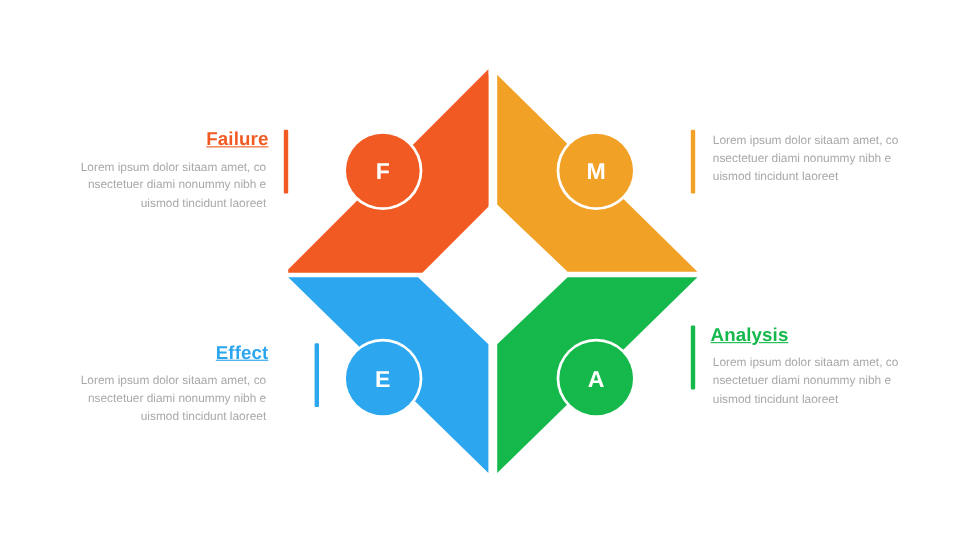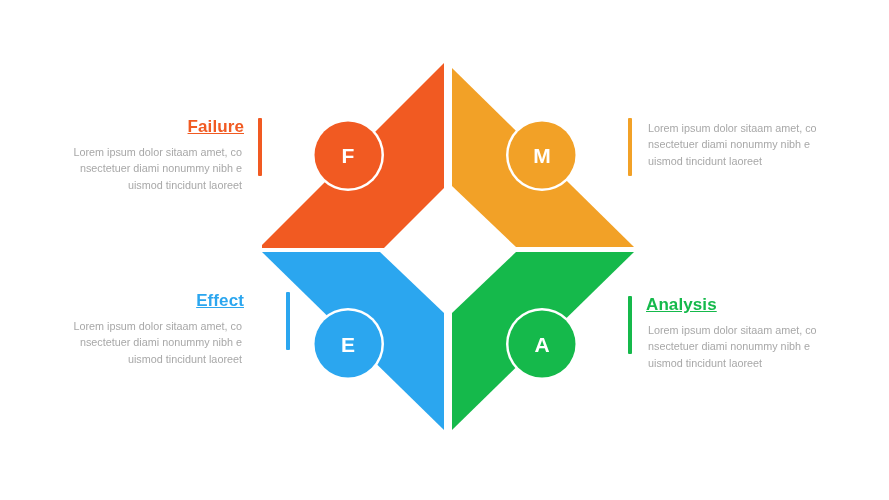--- a/index.html
+++ b/index.html
@@ -66,21 +66,21 @@
   .block-desc {
     font-size: 10.8px;
     line-height: 1.52;
     color: #a8a8a8;
     margin: 2px;
     font-weight: normal;
   }
 
   
   #block-failure  { left: 62px;  top: 118px; }
-  #block-effect   { left: 62px;  top: 292px; gap: 28px; }
+  #block-effect   { left: 62px;  top: 312px; gap: 28px; }
   #block-mode     { left: 628px; top: 118px; }
   #block-analysis { left: 628px; top: 296px; }
 
   #block-failure .accent-bar,
   #block-effect .accent-bar,
   #block-mode .accent-bar,
   #block-analysis .accent-bar { height: 58px; }
 
   .letter {
     font-size: 21px;

